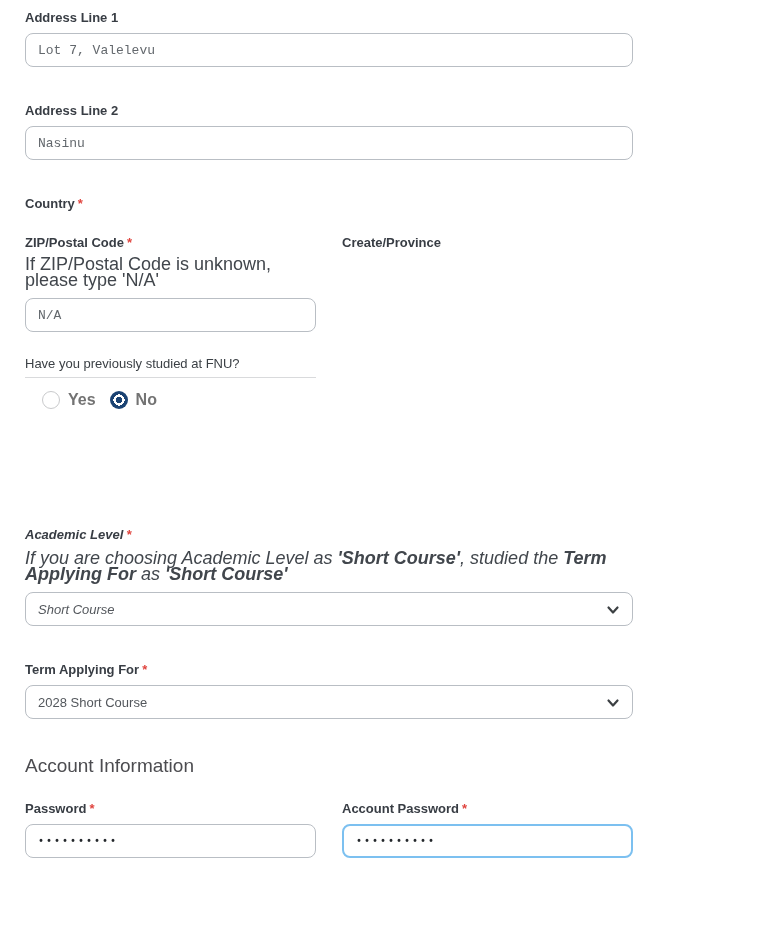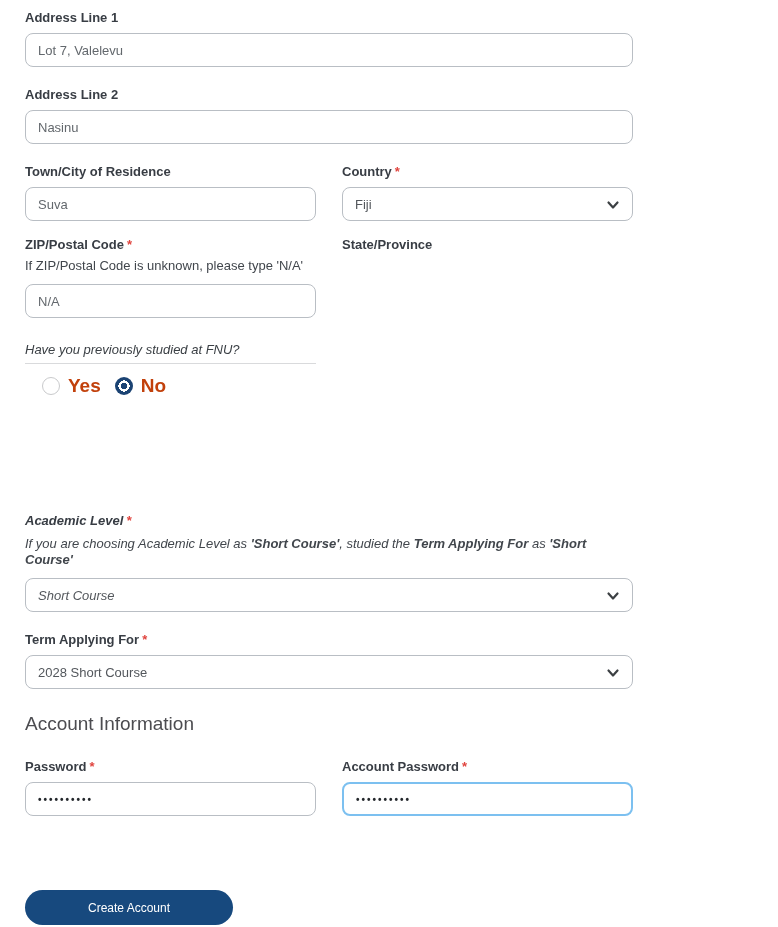--- a/index.html
+++ b/index.html
@@ -10,57 +10,57 @@
     font-size: 13px; color: #3b4045; overflow: hidden;
   }
   .page { position: relative; width: 778px; height: 927px; padding: 10px 0 0 25px; }
   .content { width: 608px; }
 
   .field-label {
     display: block; font-weight: bold; font-size: 13px; color: #383d44;
     line-height: 16px; margin-bottom: 7px;
   }
   .req { color: #e0443e; font-weight: bold; margin-left: 3px; }
-  .helper { font-size: 13px; color: #41464c; line-height: 16px; margin: -2px 0 10px 0; }
+  .helper { font-size: 18px; color: #41464c; line-height: 16px; margin: -2px 0 10px 0; }
   .helper .b { font-weight: bold; }
 
   .text-input {
     width: 100%; height: 34px; border: 1px solid #b9bec4; border-radius: 8px;
-    padding: 0 12px; font-family: Liberation Sans, sans-serif;
+    padding: 0 12px; font-family: Liberation Mono, monospace;
     font-size: 13px; color: #63686d; background: #fff; outline: none; display: block;
   }
   .text-input.pw {
     font-size: 10px; font-weight: bold; letter-spacing: 2px; color: #23272b;
   }
   .text-input.focused { border: 2px solid #7cc0f0; }
 
   .select {
     position: relative; width: 100%; height: 34px; border: 1px solid #b9bec4;
     border-radius: 8px; background: #fff; display: flex; align-items: center;
     padding: 0 34px 0 12px; font-size: 13px; color: #53575c; cursor: pointer;
   }
   .select .chev { position: absolute; right: 12px; top: 10px; width: 14px; height: 14px; }
 
-  .group { margin-bottom: 20px; }
+  .group { margin-bottom: 36px; }
   .row { display: flex; margin-bottom: 16px; }
   .col { width: 291px; }
   .col + .col { margin-left: 26px; }
 
   .section-label {
     font-size: 13px; font-weight: normal; color: #3b4045; width: 291px;
-    padding-bottom: 6px; border-bottom: 1px solid #d9dadc; margin-top: 24px; font-style: italic;
+    padding-bottom: 6px; border-bottom: 1px solid #d9dadc; margin-top: 24px;
   }
   .radio-row { display: flex; align-items: center; margin: 12px 0 0 17px; height: 19px; }
   .radio { display: flex; align-items: center; cursor: pointer; margin-right: 14px; }
   .rdot { width: 18px; height: 18px; border-radius: 50%; margin-right: 8px; flex: 0 0 auto; }
   .rdot.unchecked { border: 1.5px solid #c9cacc; background: #fff; }
   .rdot.checked {
     background: radial-gradient(circle, #1b4373 0 3.4px, #ffffff 3.4px 5.6px, #1b4373 5.6px 9px);
   }
-  .radio-label { font-weight: bold; color: #c2410c; font-size: 19px; text-align: center; }
+  .radio-label { font-weight: bold; color: #737373; font-size: 16px; text-align: center; }
 
   .academic { margin-top: 118px; font-style: italic; }
   .academic .field-label { margin-bottom: 9px; }
   .heading {
     font-size: 19px; font-weight: normal; color: #4c4c50;
     margin: 24px 0 24px 0; line-height: 22px;
   }
   .create-btn {
     margin-top: 58px; width: 208px; height: 35px; border: none; border-radius: 18px;
     background: #17497e; color: #ffffff; font-family: "Liberation Sans", sans-serif;
@@ -82,43 +82,33 @@
 
     
     <div class="group">
       <label class="field-label">Address Line 2</label>
       <input class="text-input" type="text" value="Nasinu" style="">
     </div>
 
     
     <div class="row">
       <div class="col">
-        <label class="field-label">Town/City of Residence</label>
-        <input class="text-input" type="text" value="Suva" style="">
-      </div>
-      <div class="col">
         <label class="field-label"><span>Country</span><span class="req">*</span></label>
-        <div class="select">
-          <span>Fiji</span>
-          <svg class="chev" viewBox="0 0 14 14">
-            <path d="M2.5 4.5 L7 9.5 L11.5 4.5" fill="none" stroke="#3c4043" stroke-width="2.2" stroke-linecap="round" stroke-linejoin="round"></path>
-          </svg>
-        </div>
       </div>
     </div>
 
     
     <div class="row">
       <div class="col">
         <label class="field-label"><span>ZIP/Postal Code</span><span class="req">*</span></label>
         <div class="helper">If ZIP/Postal Code is unknown, please type 'N/A'</div>
         <input class="text-input" type="text" value="N/A" style="">
       </div>
       <div class="col">
-        <label class="field-label">State/Province</label>
+        <label class="field-label">Create/Province</label>
       </div>
     </div>
 
     
     <div class="section-label">Have you previously studied at FNU?</div>
     <div class="radio-row">
       <label class="radio">
         <span class="rdot unchecked"></span>
         <span class="radio-label">Yes</span>
       </label>

